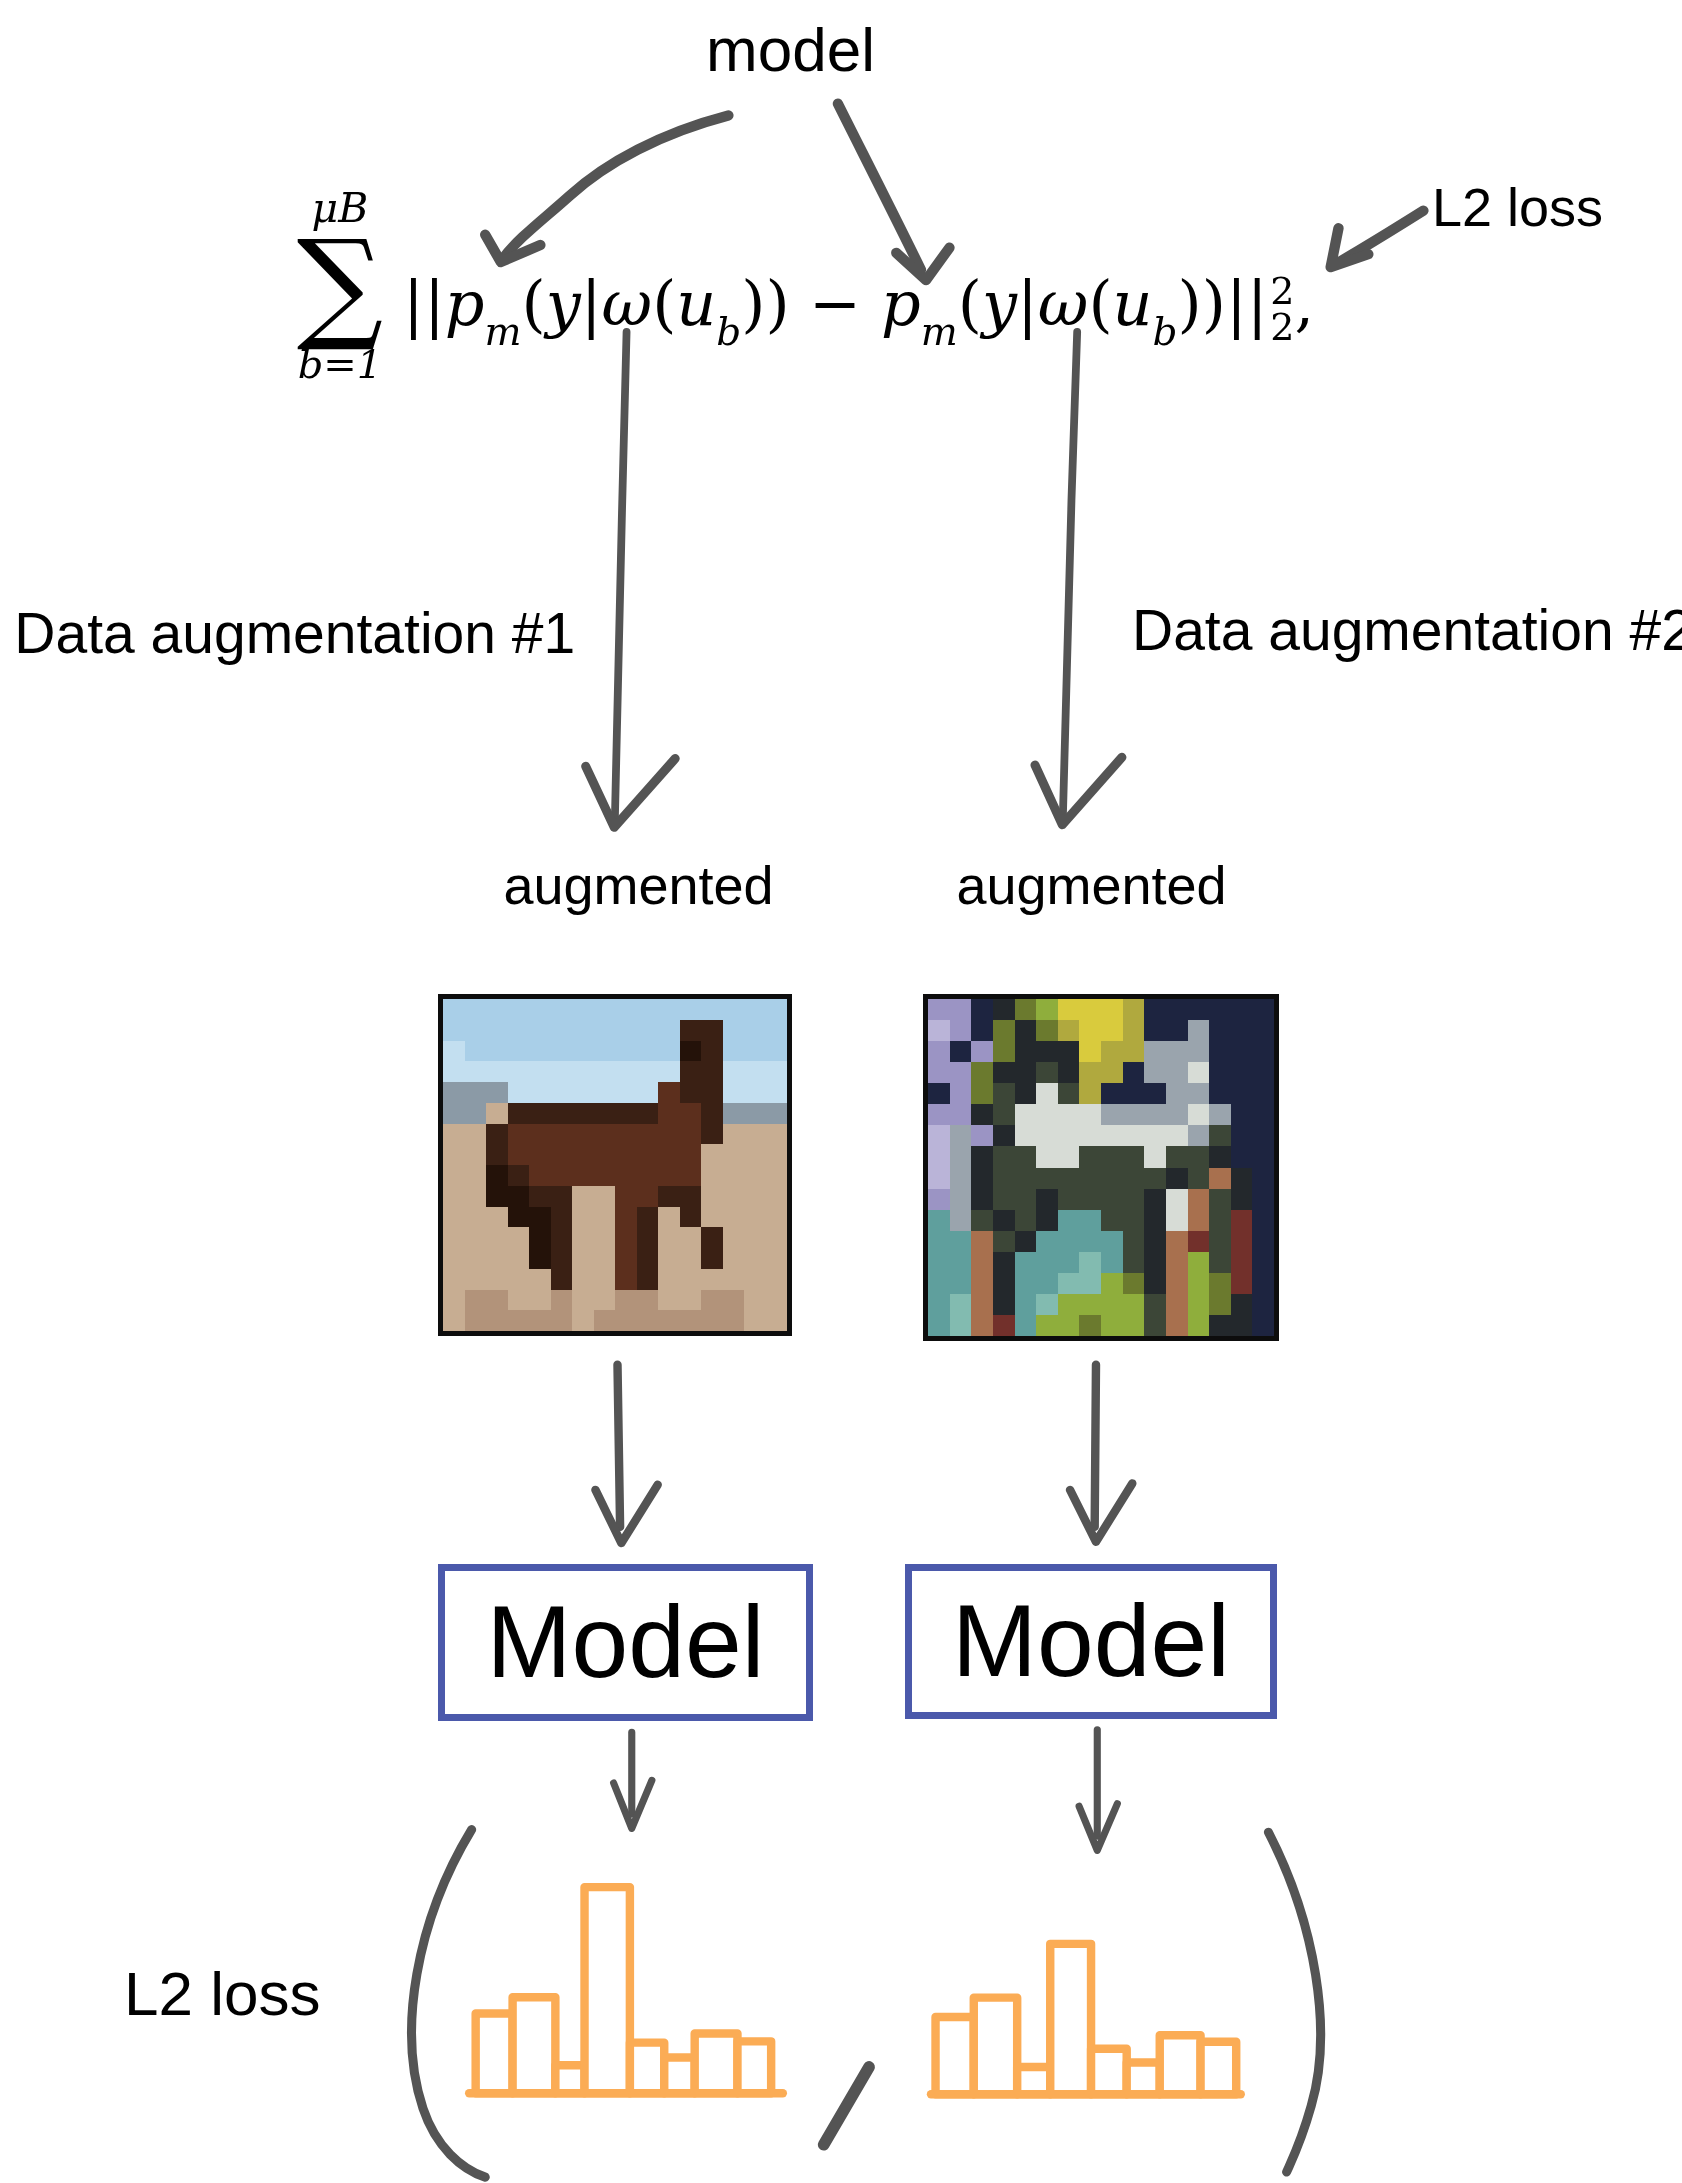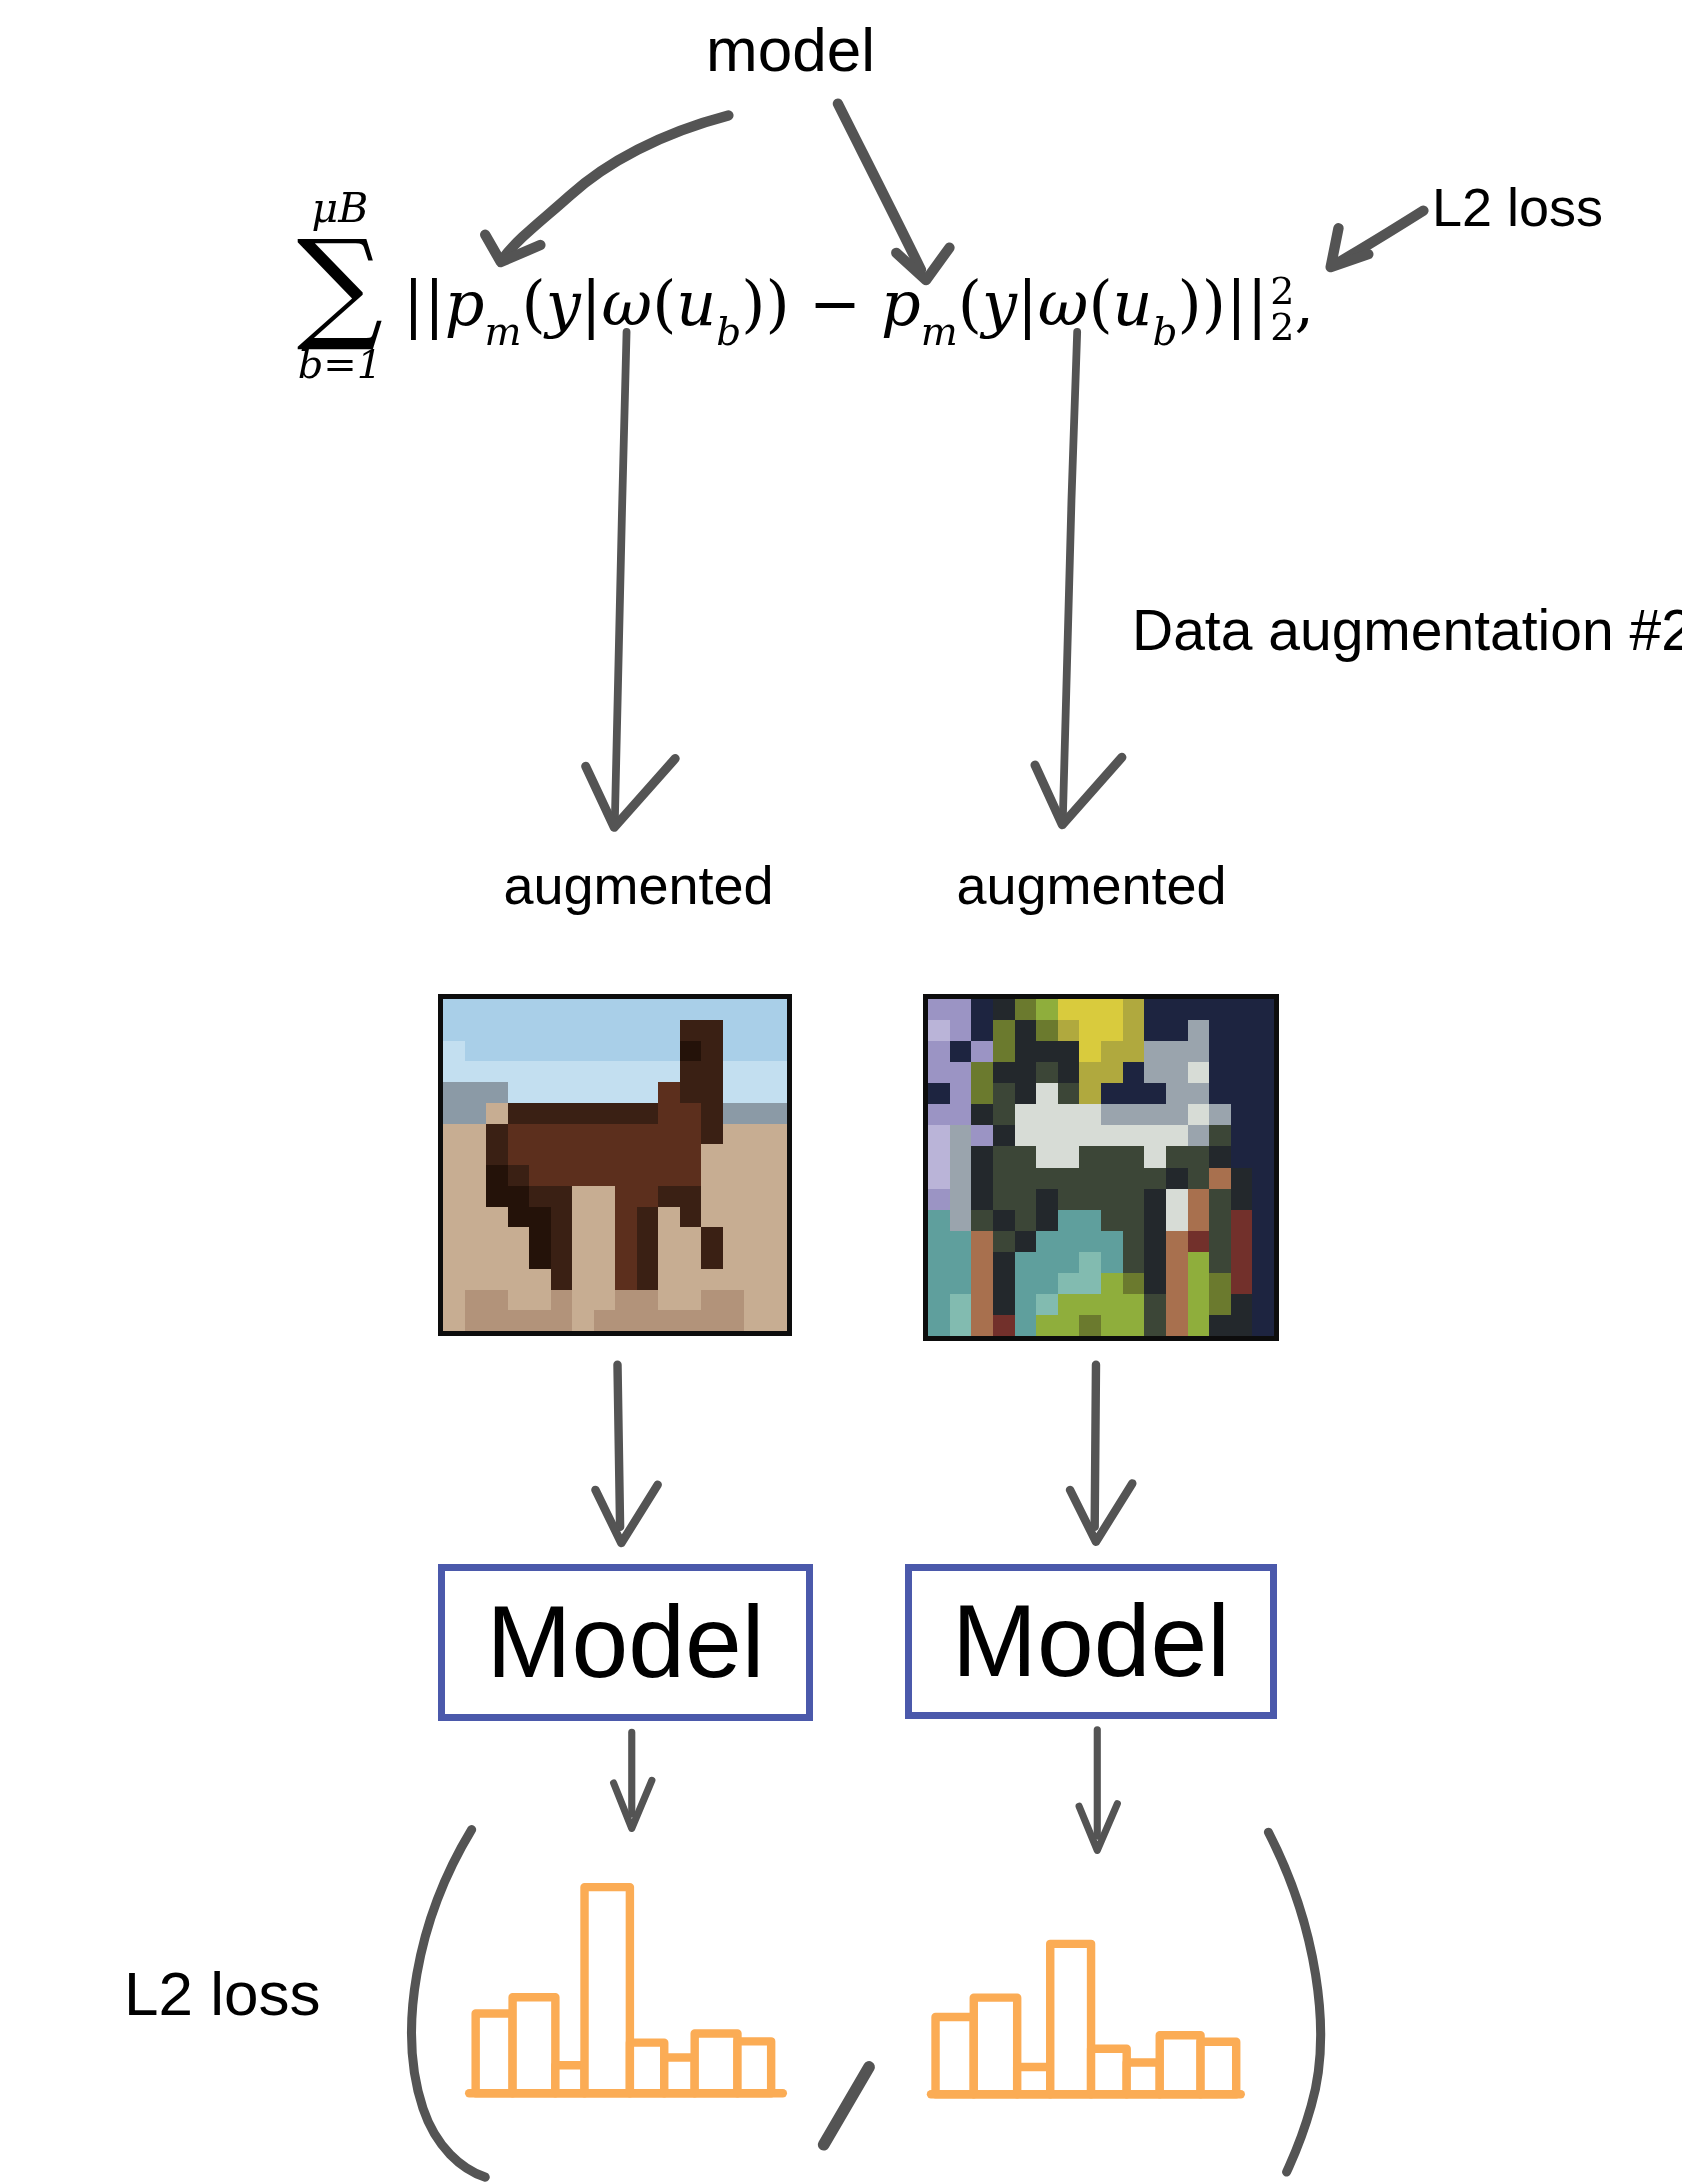--- a/index.html
+++ b/index.html
@@ -112,20 +112,21 @@
   <div class="abs sum-block">
     <div class="sum-upper">μB</div>
     <div class="sum-sym">∑</div>
     <div class="sum-lower">b=1</div>
   </div>
   <div class="abs expr" id="expr"><span class="seg-up">||</span><span class="seg-it">p</span><span class="seg-sub">m</span><span class="seg-up">(</span><span class="seg-it">y</span><span class="seg-up">|</span><span class="seg-it">ω</span><span class="seg-up">(</span><span class="seg-it">u</span><span class="seg-sub">b</span><span class="seg-up">)) − </span><span class="seg-it">p</span><span class="seg-sub">m</span><span class="seg-up">(</span><span class="seg-it">y</span><span class="seg-up">|</span><span class="seg-it">ω</span><span class="seg-up">(</span><span class="seg-it">u</span><span class="seg-sub">b</span><span class="seg-up">))||</span><span class="supsub">
         <span>2</span>
         <span>2</span>
       </span><span class="seg-up">,</span></div>
 
+  <div class="abs lbl aug1">Data augmentation #1</div>
   <div class="abs lbl aug2">Data augmentation #2</div>
 
   <div class="abs lbl weak-lbl">
     <div>augmented</div>
   </div>
   <div class="abs lbl strong-lbl">
     <div>augmented</div>
   </div>
 
   <div class="abs pix weak-img" id="weakImg" style="grid-template-columns: repeat(16, 1fr); grid-template-rows: repeat(16, 1fr);">

